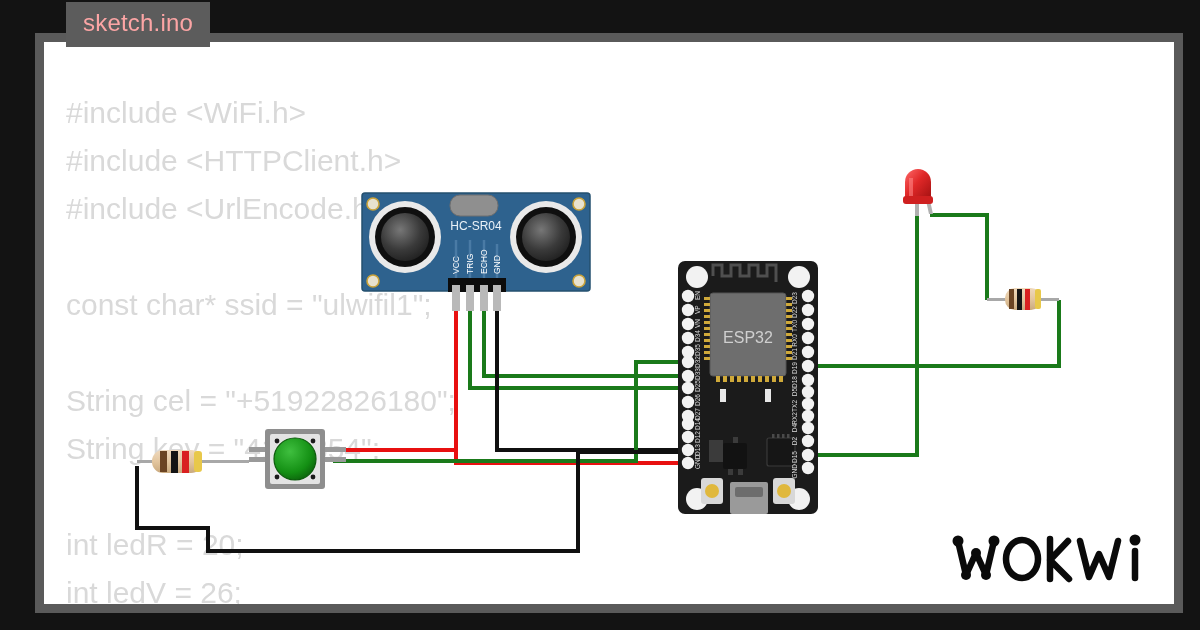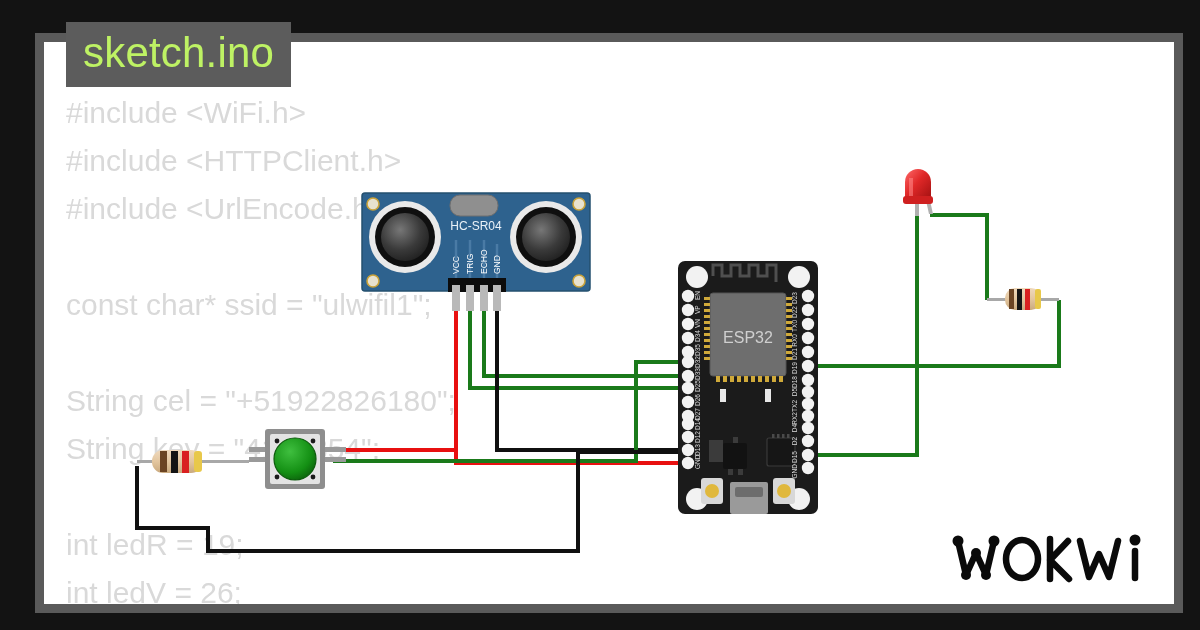--- a/index.html
+++ b/index.html
@@ -30,24 +30,24 @@
   .code-line {
     position:absolute; left:22px;
     color:#d9d9d9;
     font-family:"Liberation Sans", sans-serif;
     font-size:30px;
     line-height:30px;
     white-space:pre;
   }
   
   #tab {
-    position:absolute; left:66px; top:22px;
+    position:absolute; left:66px; top:2px;
     background:#5c5c5c;
-    color:#bef264;
-    font-size:42px;
+    color:#fca5a5;
+    font-size:24px;
     padding:7px 17px 10px 17px;
     letter-spacing:0.2px;
     z-index:40;
   }
   
   #diagram { position:absolute; left:0; top:0; width:1200px; height:630px; z-index:20; }
   
   #wokwi-logo {
     position:absolute; left:950px; top:527px;
     z-index:30;
@@ -61,21 +61,21 @@
 <div id="canvas">
   <div id="code-layer">
     <div class="code-line" style="top:104px">#include &lt;HTTPClient.h&gt;</div>
     <div class="code-line" style="top:56px">#include &lt;WiFi.h&gt;</div>
     <div class="code-line" style="top:152px">#include &lt;UrlEncode.h&gt;</div>
     <div class="code-line" style="top:200px"></div>
     <div class="code-line" style="top:248px">const char* ssid = "ulwifil1";</div>
     <div class="code-line" style="top:344px">String cel = "+51922826180";</div>
     <div class="code-line" style="top:392px">String key = "4129854";</div>
     <div class="code-line" style="top:440px"></div>
-    <div class="code-line" style="top:488px">int ledR = 19;</div>
+    <div class="code-line" style="top:488px">int ledR = 20;</div>
     <div class="code-line" style="top:536px">int ledV = 26;</div>
   </div>
 </div>
 
 <svg id="diagram" viewBox="0 0 1200 630" xmlns="http://www.w3.org/2000/svg">
 
   <defs>
     <clipPath id="canvasClip">
         <rect x="44" y="42" width="1130" height="562"></rect>
       </clipPath>

